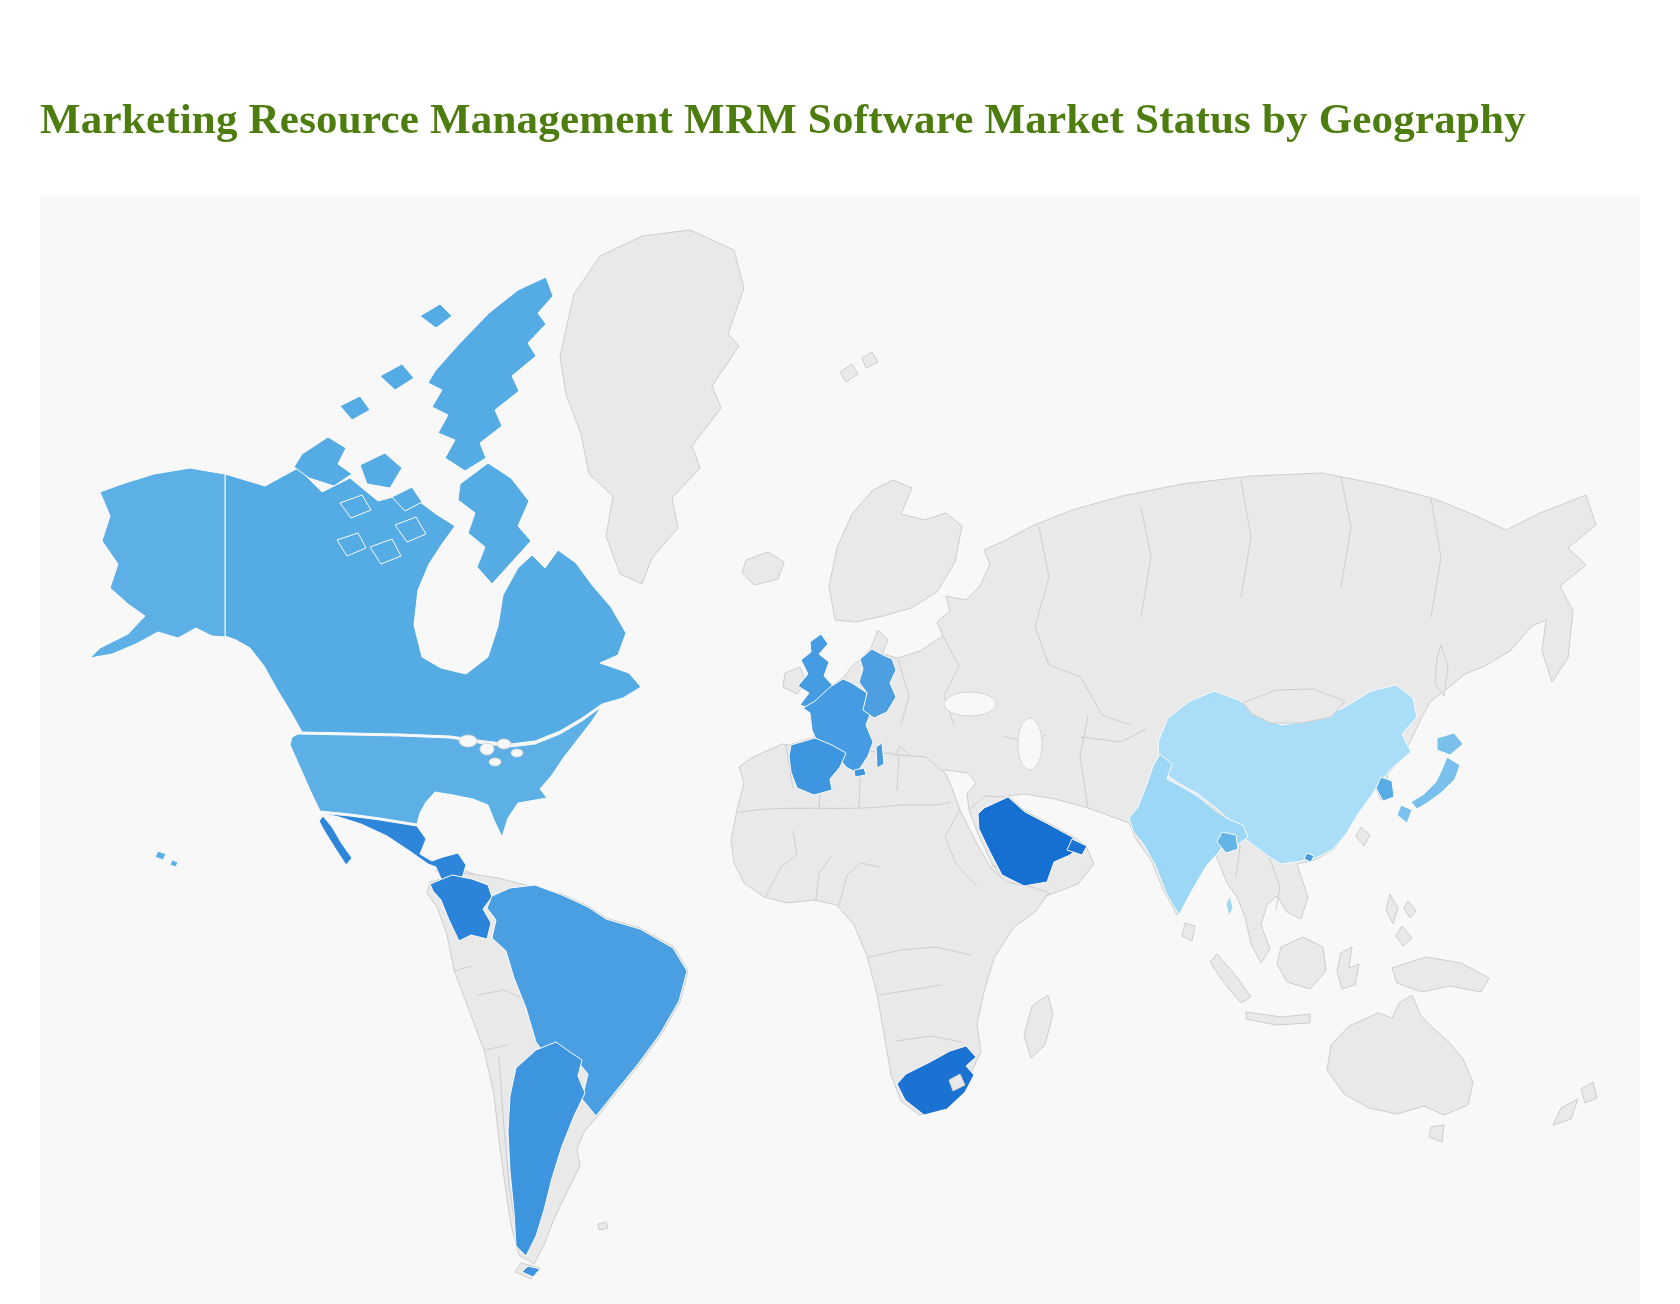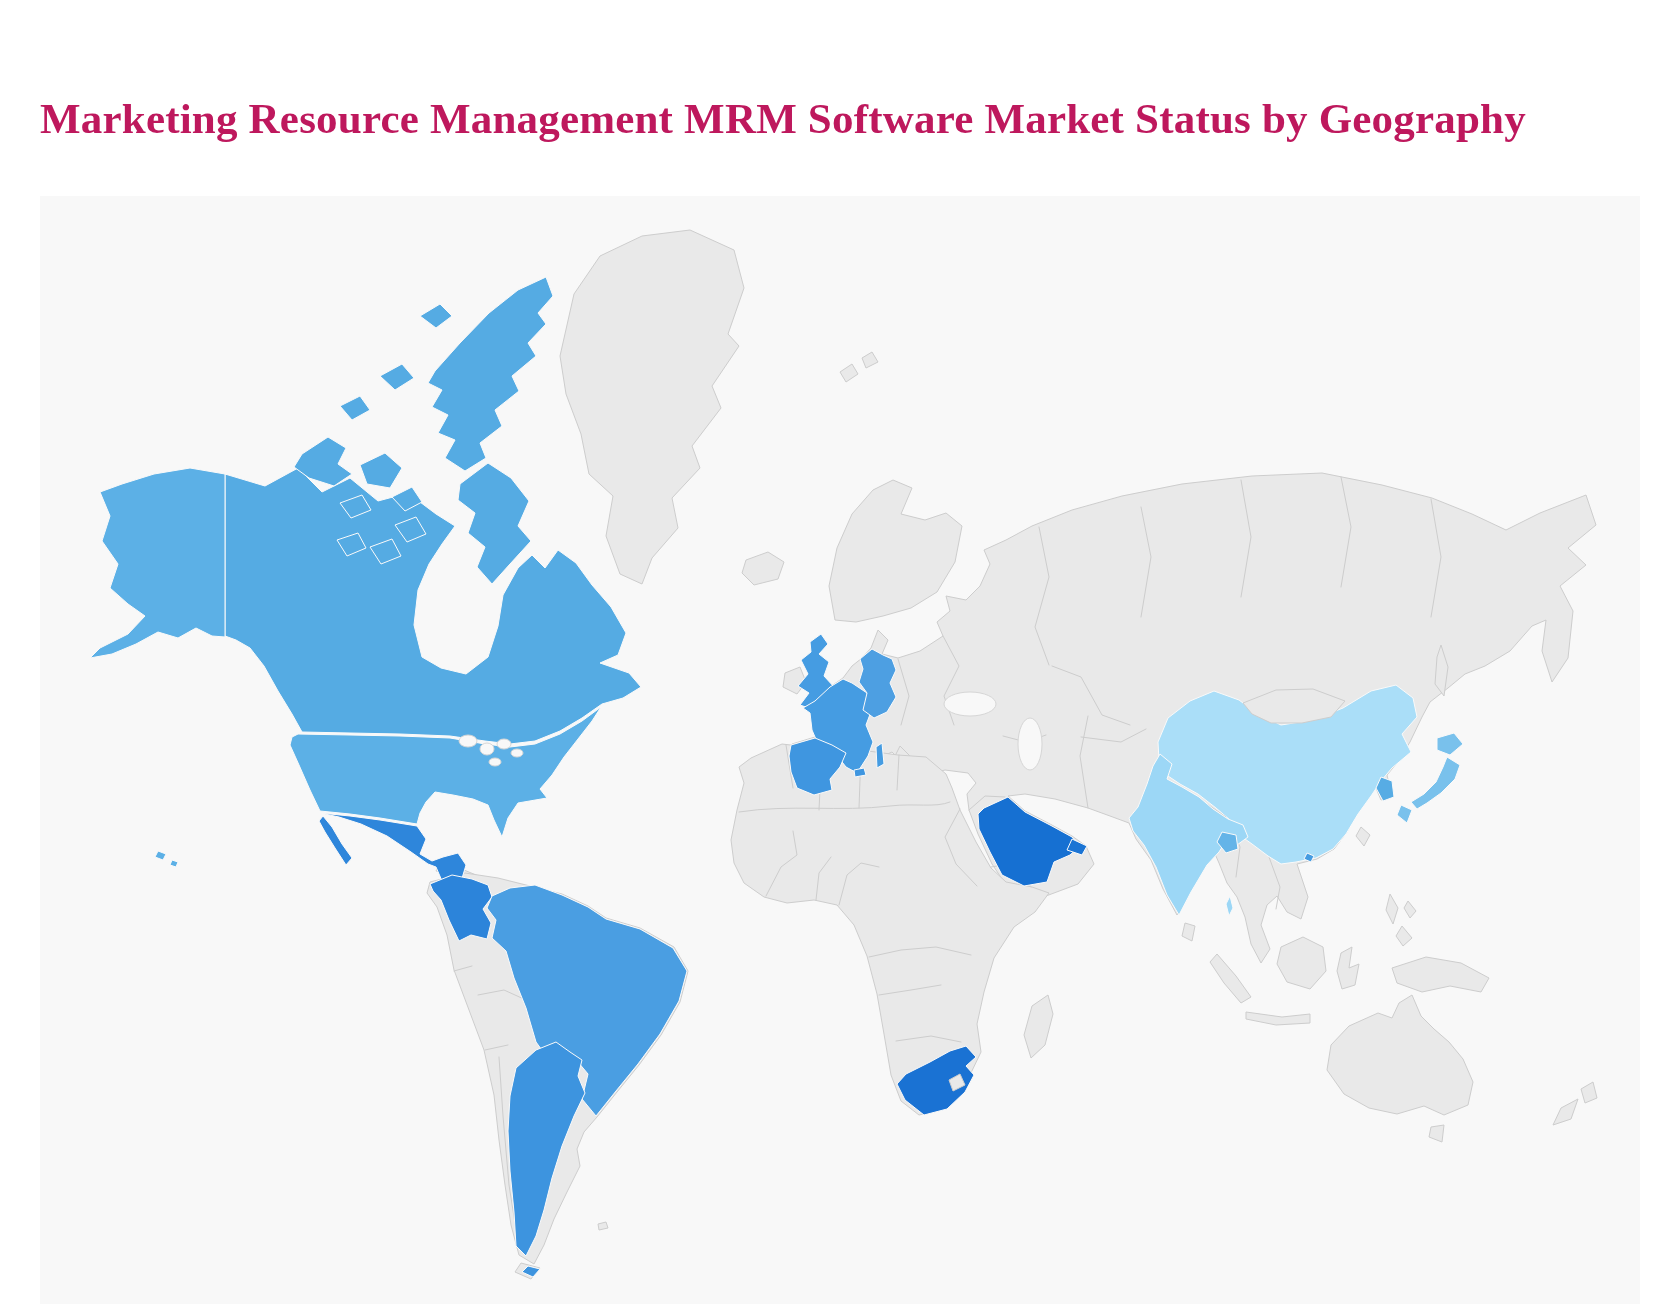--- a/index.html
+++ b/index.html
@@ -1,20 +1,20 @@
 <!DOCTYPE html>
 <html><head>
 <meta charset="utf-8">
 <style>
   html,body{margin:0;padding:0;background:#ffffff;width:1680px;height:1304px;overflow:hidden;}
   .page{position:relative;width:1680px;height:1304px;background:#ffffff;font-family:"Liberation Serif",serif;}
   .chart-title{
     position:absolute;left:40px;top:64px;width:1560px;
     font-family:"Liberation Serif",serif;font-weight:bold;
-    font-size:43px;line-height:1.2;color:#be185d;letter-spacing:0.2px;
+    font-size:43px;line-height:1.2;color:#4d7c0f;letter-spacing:0.2px;
     white-space:nowrap;
   }
   .map-panel{
     position:absolute;left:40px;top:196px;width:1600px;height:1108px;
     background:#f8f8f8;
   }
   svg{display:block;}
   .land{fill:#e9e9e9;stroke:#cdcdcd;stroke-width:1;stroke-linejoin:round;}
   .cline{fill:none;stroke:#cdcdcd;stroke-width:1;stroke-linejoin:round;stroke-linecap:round;}
   .water{fill:#f8f8f8;stroke:#d6d6d6;stroke-width:1;}

